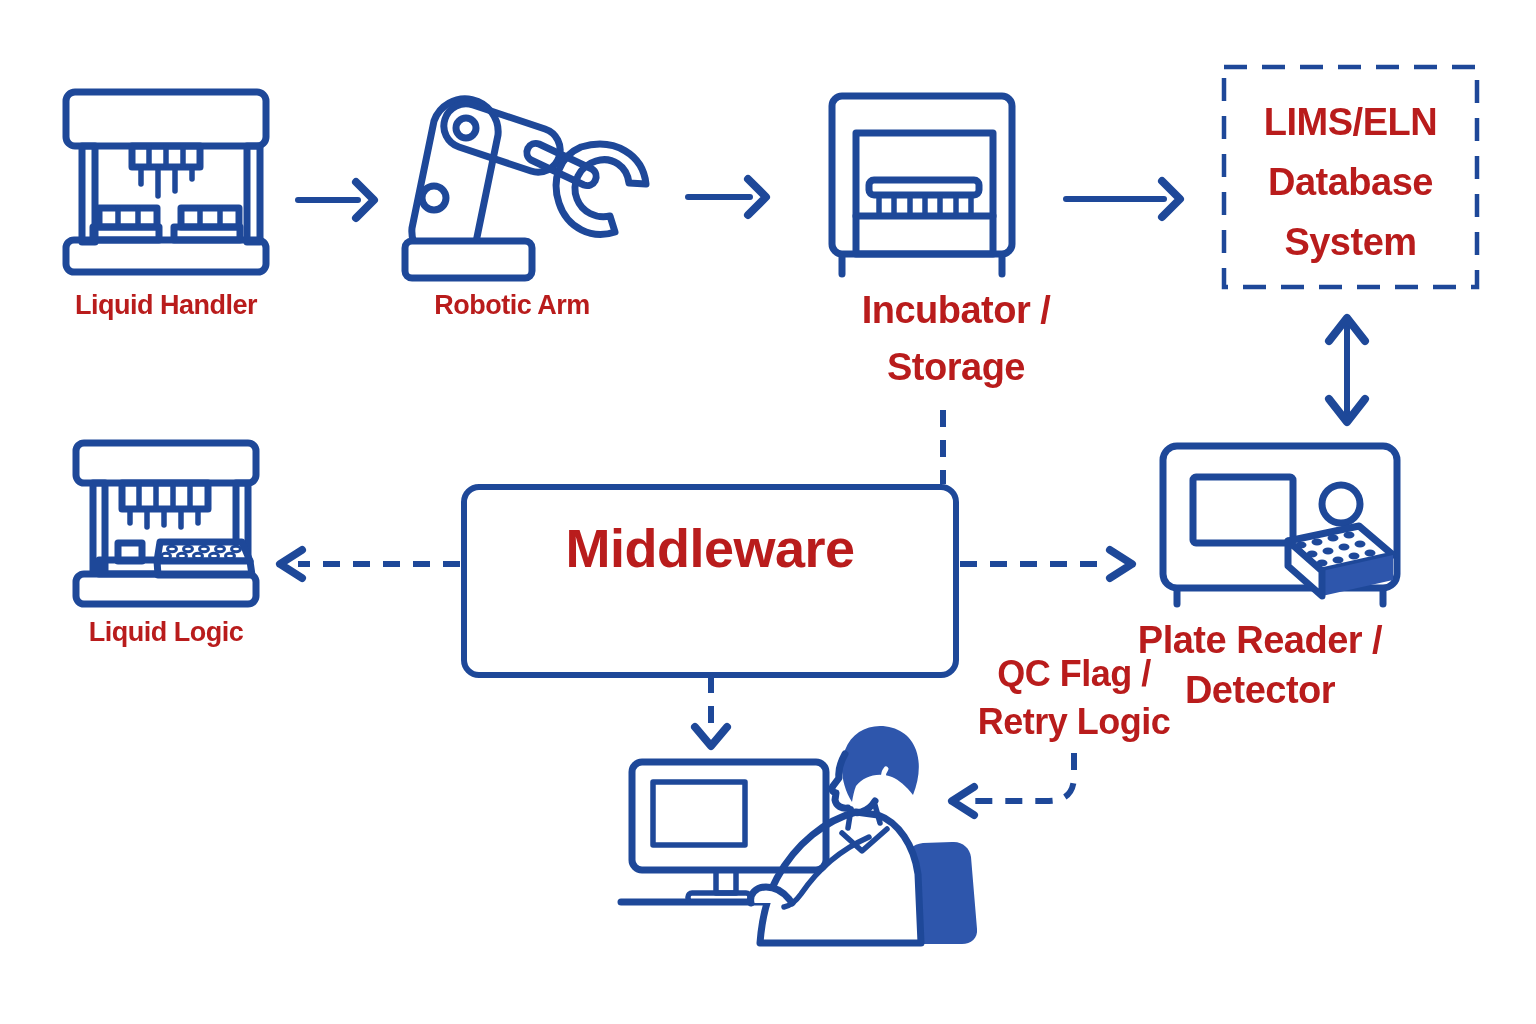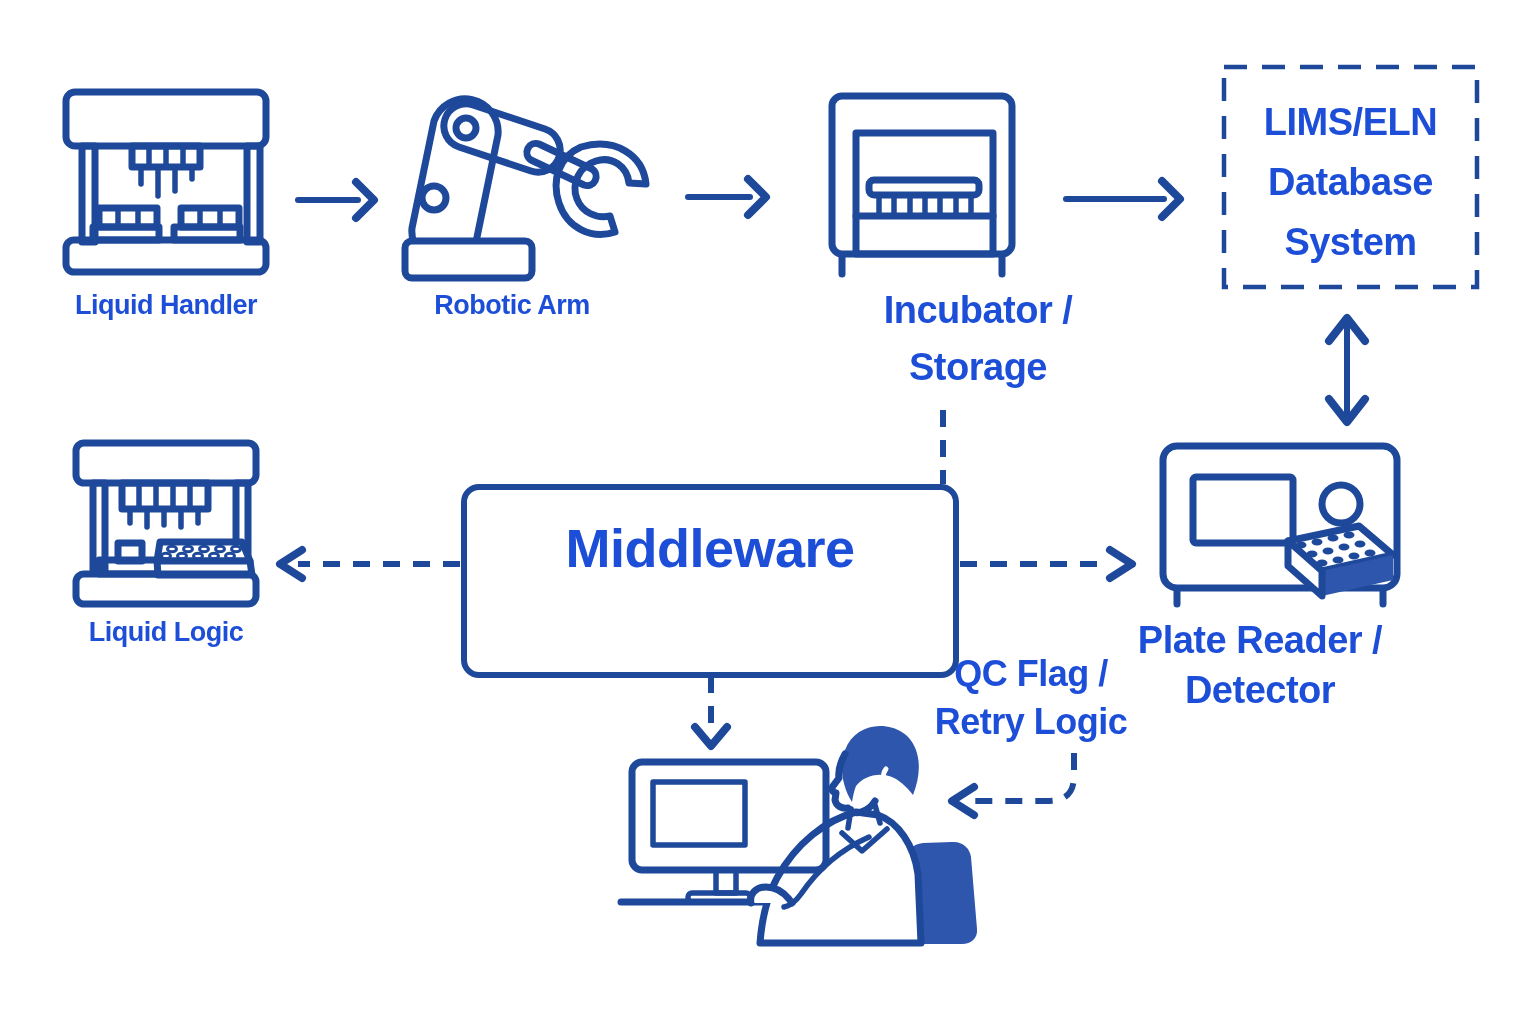--- a/index.html
+++ b/index.html
@@ -12,21 +12,21 @@
   .ic{fill:none;stroke:#1e4899;stroke-width:7;stroke-linecap:round;stroke-linejoin:round;}
   .thin{stroke-width:5.5;}
   .ln{fill:none;stroke:#1e4899;stroke-width:6;stroke-linecap:round;stroke-linejoin:round;}
   .dash{fill:none;stroke:#1e4899;stroke-width:6;stroke-dasharray:17 13;stroke-linecap:butt;}
   .chev{fill:none;stroke:#1e4899;stroke-width:8;stroke-linecap:round;stroke-linejoin:round;}
   .fillb{fill:#2e56ac;stroke:none;}
   .whitefill{fill:#ffffff;}
   .wellring{fill:none;stroke:#1e4899;stroke-width:3;}
   .welldot{fill:#1e4899;stroke:none;}
   
-  .label{position:absolute;color:#1d4ed8;font-weight:bold;text-align:center;letter-spacing:-0.5px;}
+  .label{position:absolute;color:#b91c1c;font-weight:bold;text-align:center;letter-spacing:-0.5px;}
   .lbl38{font-size:27px;line-height:1.2;}
   .lbl2line{font-size:38px;line-height:1.5;}
   .plate-lbl{font-size:38px;line-height:1.32;}
   .qc-lbl{font-size:36px;line-height:1.33;}
   .lims-lbl{font-size:38px;line-height:1.58;}
   .mw-lbl{font-size:54px;line-height:1.4;}
 </style>
 </head>
 <body>
 
@@ -193,21 +193,21 @@
       <rect class="ic thin" x="653" y="782" width="92" height="63"></rect>
       <rect class="ic thin" x="716" y="870" width="20" height="23"></rect>
       <rect class="ic thin" x="688" y="893" width="62" height="9" rx="4"></rect>
     </g>
   </svg>
 
   <div class="label lbl38" style="left:16px;top:289px;width:300px;">Liquid Handler</div>
 
   <div class="label lbl38" style="left:372px;top:289px;width:280px;">Robotic Arm</div>
 
-  <div class="label lbl2line" style="left:838px;top:282px;width:280px;text-align:center;">
+  <div class="label lbl2line" style="left:816px;top:282px;width:280px;text-align:center;">
     <div>Incubator /</div>
     <div>Storage</div>
   </div>
 
   <div class="label lims-lbl" style="left:1224px;top:92px;width:253px;">
     <div>LIMS/ELN</div>
     <div>Database</div>
     <div>System</div>
   </div>
 
@@ -215,18 +215,18 @@
     <div>Middleware</div>
   </div>
 
   <div class="label lbl38" style="left:16px;top:616px;width:300px;">Liquid Logic</div>
 
   <div class="label plate-lbl" style="left:1100px;top:615px;width:320px;">
     <div>Plate Reader /</div>
     <div>Detector</div>
   </div>
 
-  <div class="label qc-lbl" style="left:889px;top:650px;width:284px;">
+  <div class="label qc-lbl" style="left:932px;top:650px;width:284px;">
     <div>QC Flag /</div>
     <div>Retry Logic</div>
   </div>
 
 </div>
 
 </body></html>

